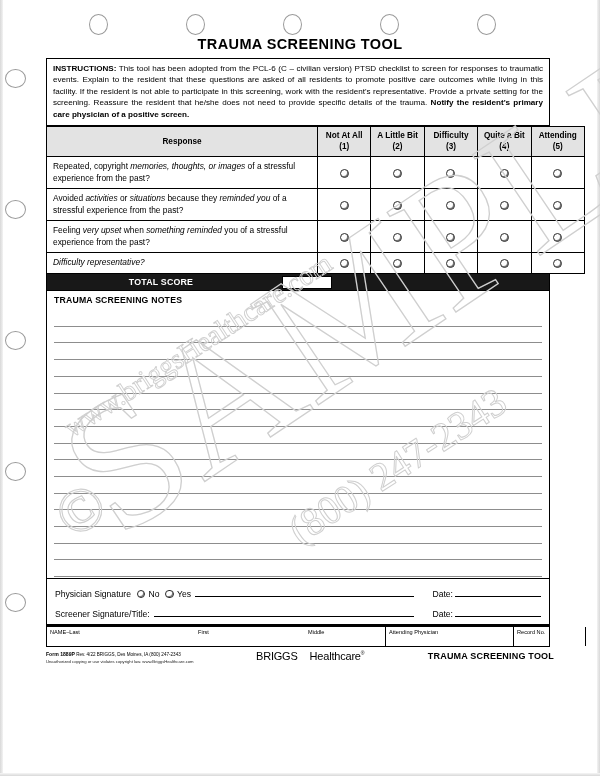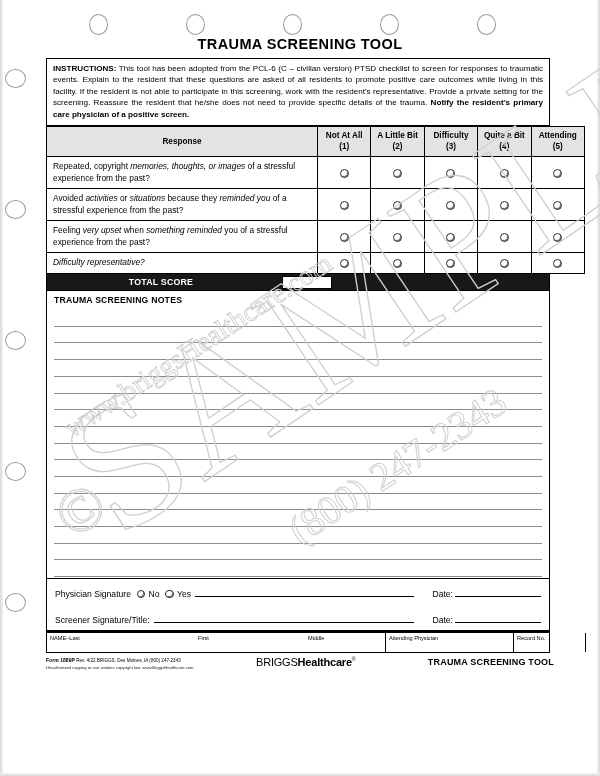--- a/index.html
+++ b/index.html
@@ -217,21 +217,21 @@
     border-bottom: 1.6px solid #000;
     padding: 5px 8px 5px 8px;
     box-sizing: border-box;
   }
   .sigrow {
     display: flex;
     align-items: flex-end;
     font-size: 8.6px;
     height: 15px;
   }
-  .sigrow + .sigrow { margin-top: 11px; }
+  .sigrow + .sigrow { margin-top: 5px; }
   .sigrow .txt { white-space: nowrap; }
   .sigrow .opt-circle {
     display: inline-block;
     width: 6.5px; height: 6.5px;
     border: 1px solid #2b2b2b;
     border-radius: 50%;
     margin: 0 3px 1px 6px;
     box-shadow: inset -1px -1px 0 rgba(0,0,0,0.5);
   }
   .rule {
@@ -285,21 +285,21 @@
   .foot-l2 { font-size: 4.2px; color: #1a1a1a; }
   .foot-brand {
     position: absolute;
     left: 210px;
     top: -1px;
     font-size: 11px;
     letter-spacing: -0.2px;
     white-space: nowrap;
   }
   .foot-brand .b1 { font-weight: normal; }
-  .foot-brand .b2 { font-weight: bold; }
+  .foot-brand .b2 { font-weight: normal; margin-left: 12px; }
   .foot-brand sup { font-size: 5px; vertical-align: super; }
   .foot-right {
     position: absolute;
     right: 0; top: 0;
     font-size: 9px;
     font-weight: bold;
     letter-spacing: 0.2px;
     white-space: nowrap;
   }
 </style>

